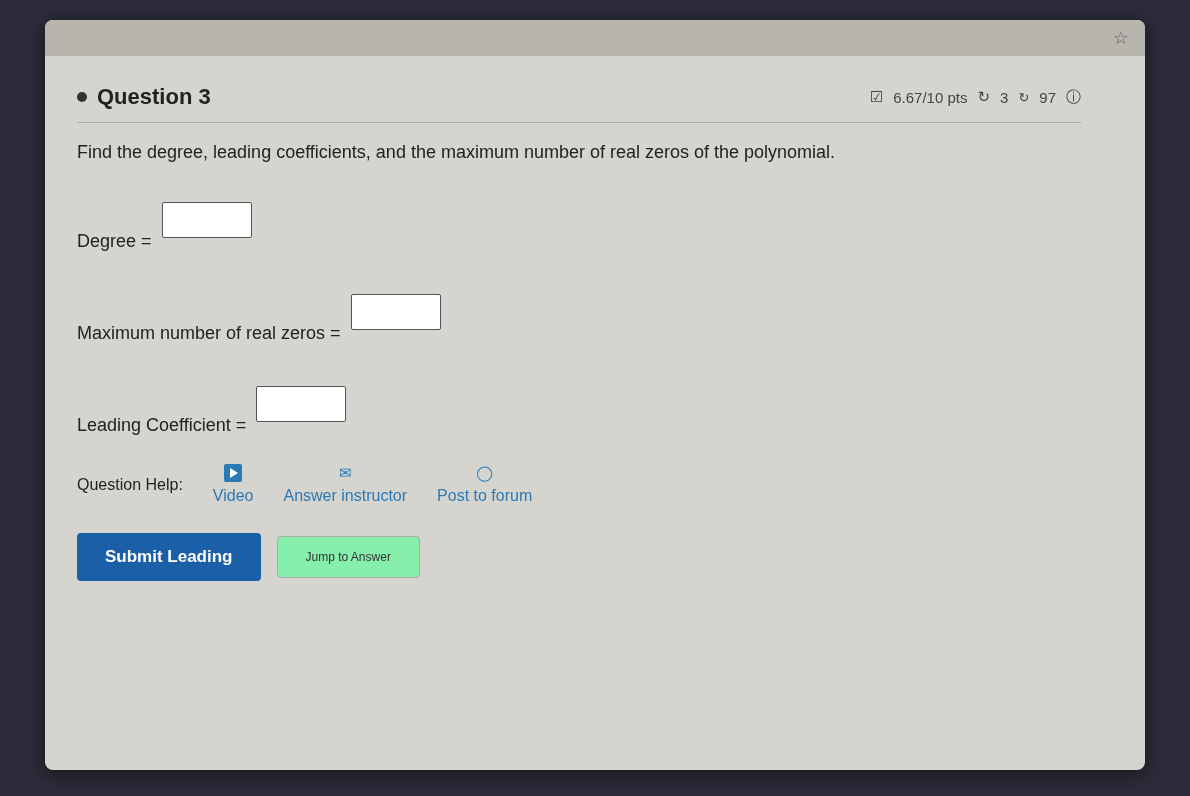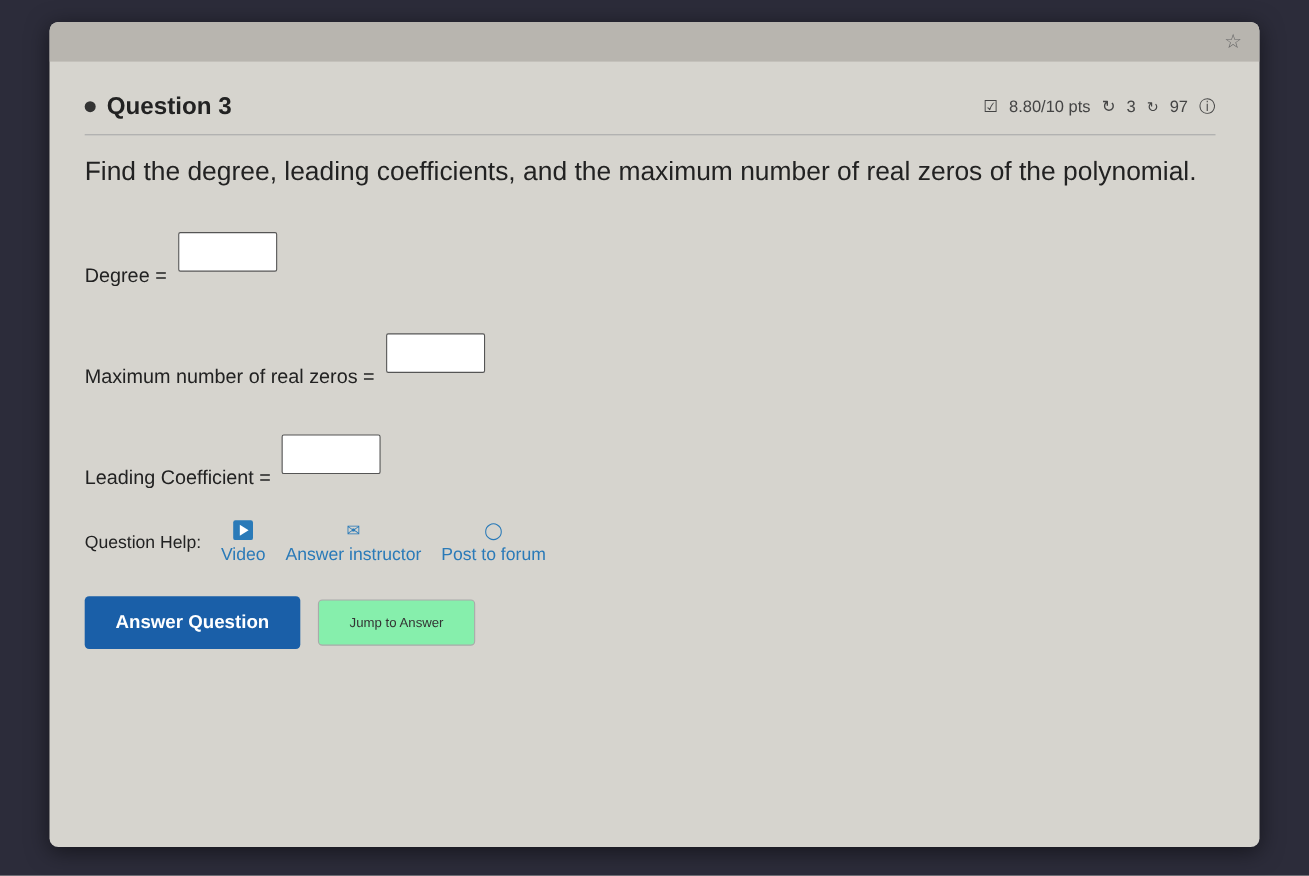--- a/index.html
+++ b/index.html
@@ -33,21 +33,21 @@
       justify-content: flex-end;
       padding-right: 16px;
     }
 
     .star-icon {
       font-size: 18px;
       color: #666;
     }
 
     .content {
-      padding: 28px 40px 40px 32px;
+      padding: 28px 64px 40px 32px;
     }
 
     .question-header {
       display: flex;
       align-items: center;
       margin-bottom: 16px;
       border-bottom: 1px solid #aaa;
       padding-bottom: 12px;
     }
 
@@ -71,21 +71,21 @@
       margin-left: auto;
       display: flex;
       align-items: center;
       gap: 10px;
       font-size: 15px;
       color: #444;
       font-family: 'Arial', sans-serif;
     }
 
     .question-text {
-      font-size: 24px;
+      font-size: 18px;
       color: #222;
       margin-bottom: 22px;
       font-family: 'Arial', sans-serif;
       line-height: 1.5;
     }
 
     .polynomial {
       font-size: 22px;
       color: #111;
       margin-bottom: 30px;
@@ -118,21 +118,21 @@
       height: 36px;
       font-size: 16px;
       padding: 4px 8px;
       border-radius: 2px;
       outline: none;
     }
 
     .help-row {
       display: flex;
       align-items: center;
-      gap: 18px;
+      gap: 30px;
       margin-bottom: 28px;
       font-size: 16px;
       font-family: 'Arial', sans-serif;
       color: #222;
     }
 
     .help-link {
       display: flex;
       align-items: center;
       gap: 5px;
@@ -209,21 +209,21 @@
     <span class="star-icon">☆</span>
   </div>
 
   <div class="content">
 
     <div class="question-header">
       <div class="bullet-dot"></div>
       <span class="question-title">Question 3</span>
       <div class="score-area">
         <span>☑</span>
-        <span>8.80/10 pts</span>
+        <span>6.67/10 pts</span>
         <span>↻</span>
         <span>3</span>
         <span style="font-size:13px;">↻</span>
         <span>97</span>
         <span>ⓘ</span>
       </div>
     </div>
 
     <p class="question-text">Find the degree, leading coefficients, and the maximum number of real zeros of the polynomial.</p>
 
@@ -256,18 +256,18 @@
         <span>Answer instructor</span>
       </a>
 
       <a class="help-link" href="#">
         <span class="forum-icon">◯</span>
         <span>Post to forum</span>
       </a>
     </div>
 
     <div class="buttons-row">
-      <button class="btn-submit">Answer Question</button>
+      <button class="btn-submit">Submit Leading</button>
       <button class="btn-jump">Jump to Answer</button>
     </div>
 
   </div>
 </div>
 
 </body></html>

